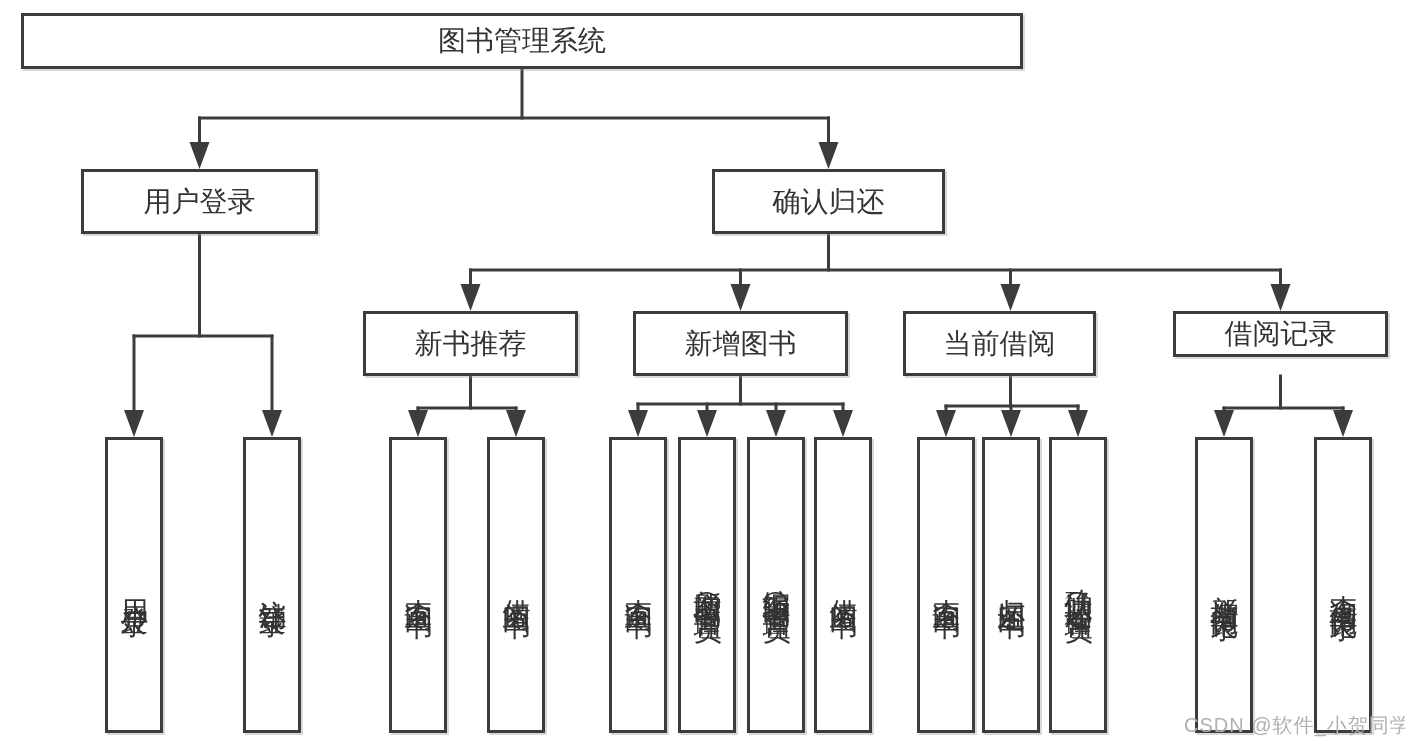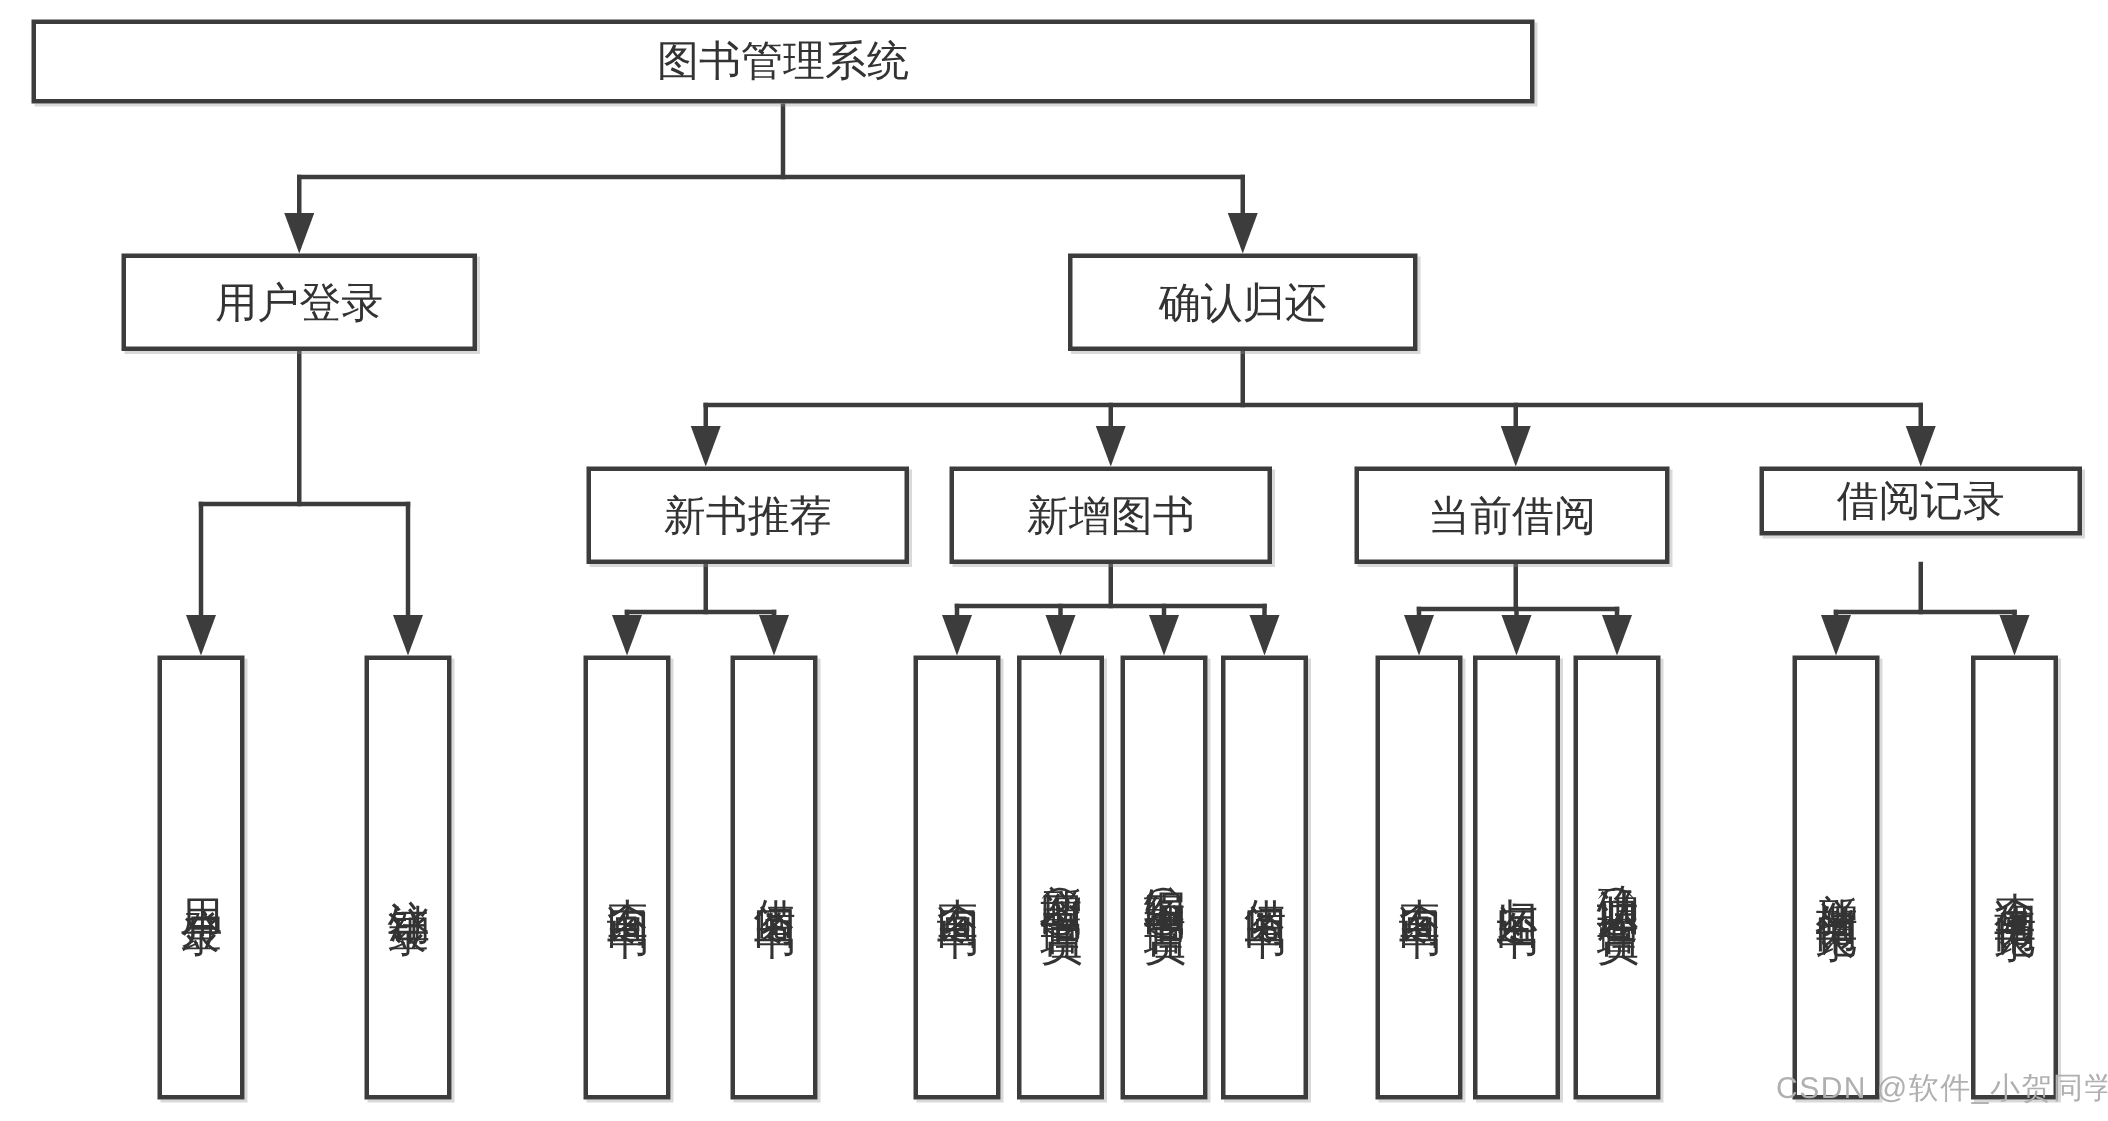--- a/index.html
+++ b/index.html
@@ -109,27 +109,27 @@
   <div id="nodes">
       <div class="node h" style="left: 21px; top: 13px; width: 1002px; height: 56px;">
         <span class="lbl">图书管理系统</span>
       </div>
       <div class="node h" style="left: 81px; top: 169px; width: 237px; height: 65px;">
         <span class="lbl">用户登录</span>
       </div>
       <div class="node h" style="left: 712px; top: 169px; width: 233px; height: 65px;">
         <span class="lbl">确认归还</span>
       </div>
-      <div class="node h" style="left: 363px; top: 311px; width: 215px; height: 65px; margin-left: 28px;">
+      <div class="node h" style="left: 363px; top: 311px; width: 215px; height: 65px;">
         <span class="lbl">新书推荐</span>
       </div>
       <div class="node h" style="left: 633px; top: 311px; width: 215px; height: 65px;">
         <span class="lbl">新增图书</span>
       </div>
-      <div class="node h" style="left: 903px; top: 311px; width: 210px; height: 65px;">
+      <div class="node h" style="left: 903px; top: 311px; width: 193px; height: 65px;">
         <span class="lbl">当前借阅</span>
       </div>
       <div class="node h" style="left: 1173px; top: 311px; width: 215px; height: 46px;">
         <span class="lbl">借阅记录</span>
       </div>
       <div class="node v" style="left: 105px; top: 437px; width: 58px; height: 296px;">
         <span class="lbl">用户登录</span>
       </div>
       <div class="node v" style="left: 243px; top: 437px; width: 58px; height: 296px;">
         <span class="lbl">注销登录</span>

